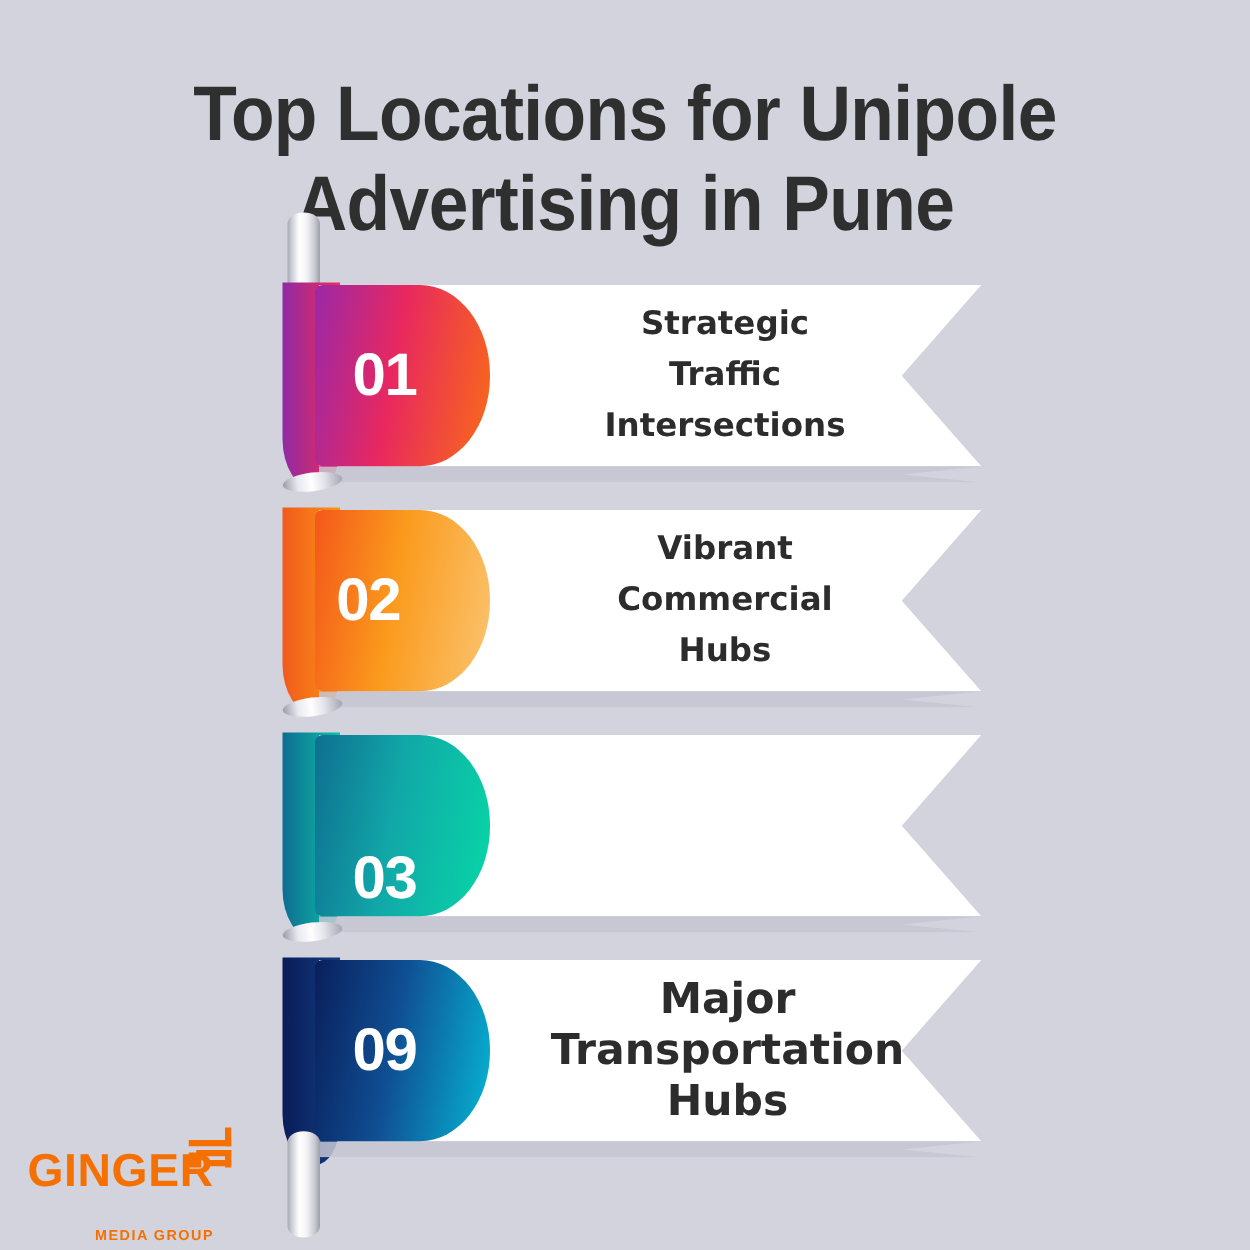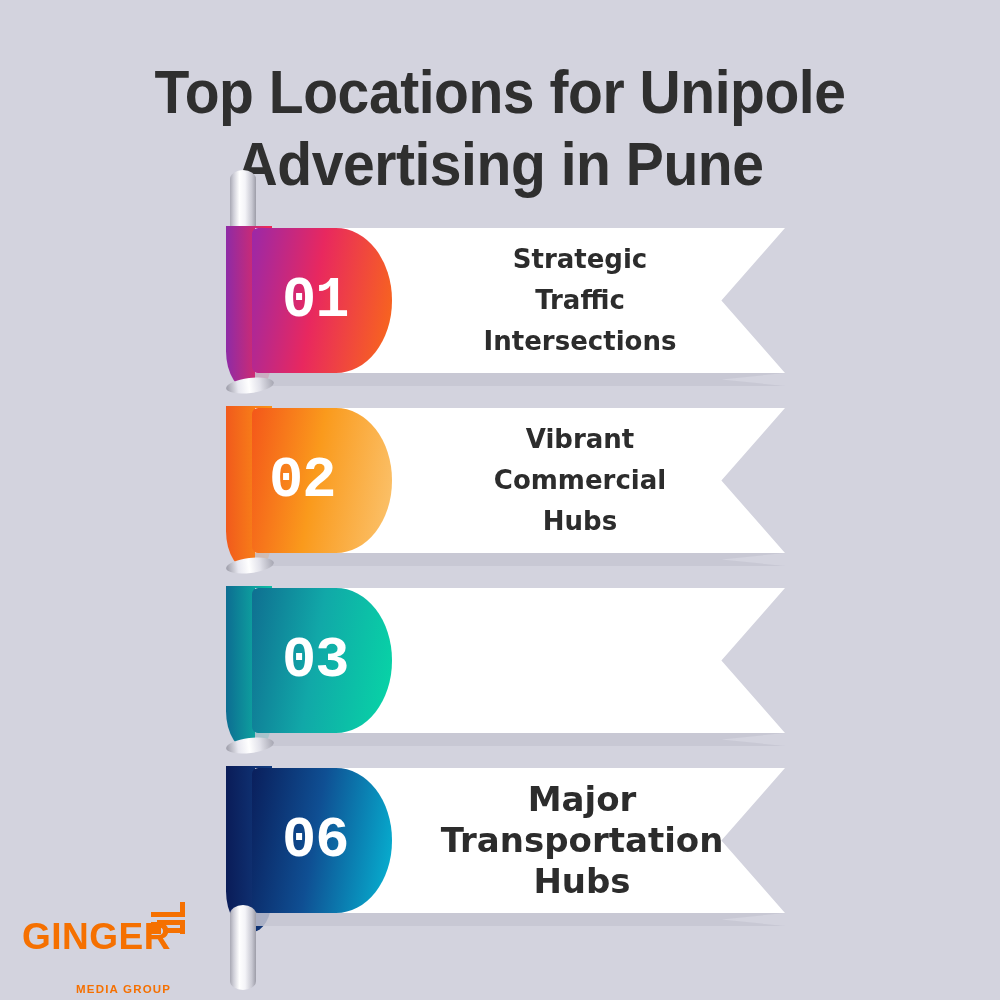--- a/index.html
+++ b/index.html
@@ -100,23 +100,23 @@
     width: 140px;
     height: 145px;
     border-radius: 6px 56px 56px 6px / 6px 72px 72px 6px;
     display: flex;
     align-items: center;
     justify-content: flex-start;
     padding-left: 30px;
     box-sizing: border-box;
   }
   .badge-number {
-    font-family: Liberation Mono, monospace;
-    font-weight: bold;
-    font-size: 57px;
+    font-family: Liberation Sans, sans-serif;
+    font-weight: bold;
+    font-size: 48px;
     line-height: 60px;
     color: #ffffff;
     letter-spacing: -1px;
   }
 
   
   .collar {
     position: absolute;
     left: 226px;
     width: 48px;
@@ -222,33 +222,33 @@
 Commercial
 Hubs</div>
 </div>
 
 <div class="collar" id="collar-2"></div>
 
 <div class="row" id="row-3">
   <div class="fold" style="background: linear-gradient(to right, rgb(13, 109, 146) 0%, rgb(14, 192, 166) 100%);"></div>
   <div class="ribbon-shadow"></div>
   <div class="ribbon"></div>
-  <div class="badge" style="background: linear-gradient(100deg, rgb(15, 111, 145) 0%, rgb(17, 168, 168) 45%, rgb(7, 215, 166) 100%);">
+  <div class="badge" style="background: linear-gradient(100deg, rgb(15, 111, 145) 0%, rgb(17, 168, 168) 45%, rgb(7, 215, 166) 100%); align-items: flex-end;">
     <span class="badge-number">03</span>
   </div>
 </div>
 
 <div class="collar" id="collar-3"></div>
 
 <div class="row" id="row-4">
   <div class="fold" style="background: linear-gradient(to right, rgb(10, 28, 88) 0%, rgb(18, 61, 128) 100%);"></div>
   <div class="ribbon-shadow"></div>
   <div class="ribbon"></div>
   <div class="badge" style="background: linear-gradient(100deg, rgb(10, 31, 92) 0%, rgb(15, 79, 147) 45%, rgb(6, 182, 212) 100%);">
-    <span class="badge-number">06</span>
+    <span class="badge-number">09</span>
   </div>
   <div class="label wide">Major
 Transportation
 Hubs</div>
 </div>
 
 <div class="pole" id="pole-bottom"></div>
 
 <div id="logo">
   <div id="logo-wordmark" style="color: rgb(245, 112, 0);">GINGER</div>

